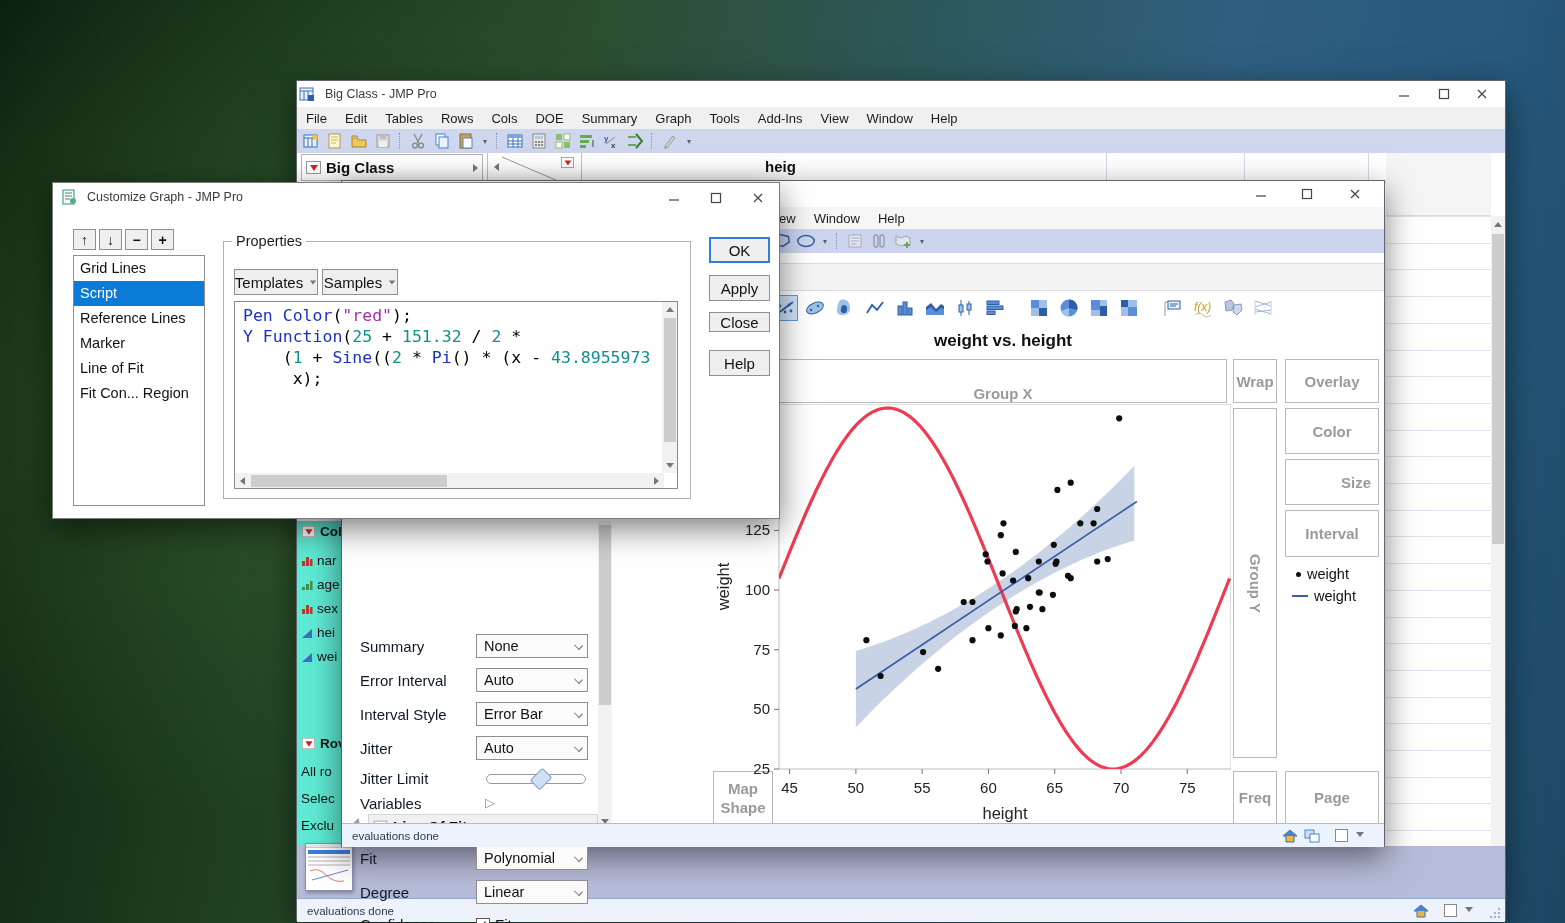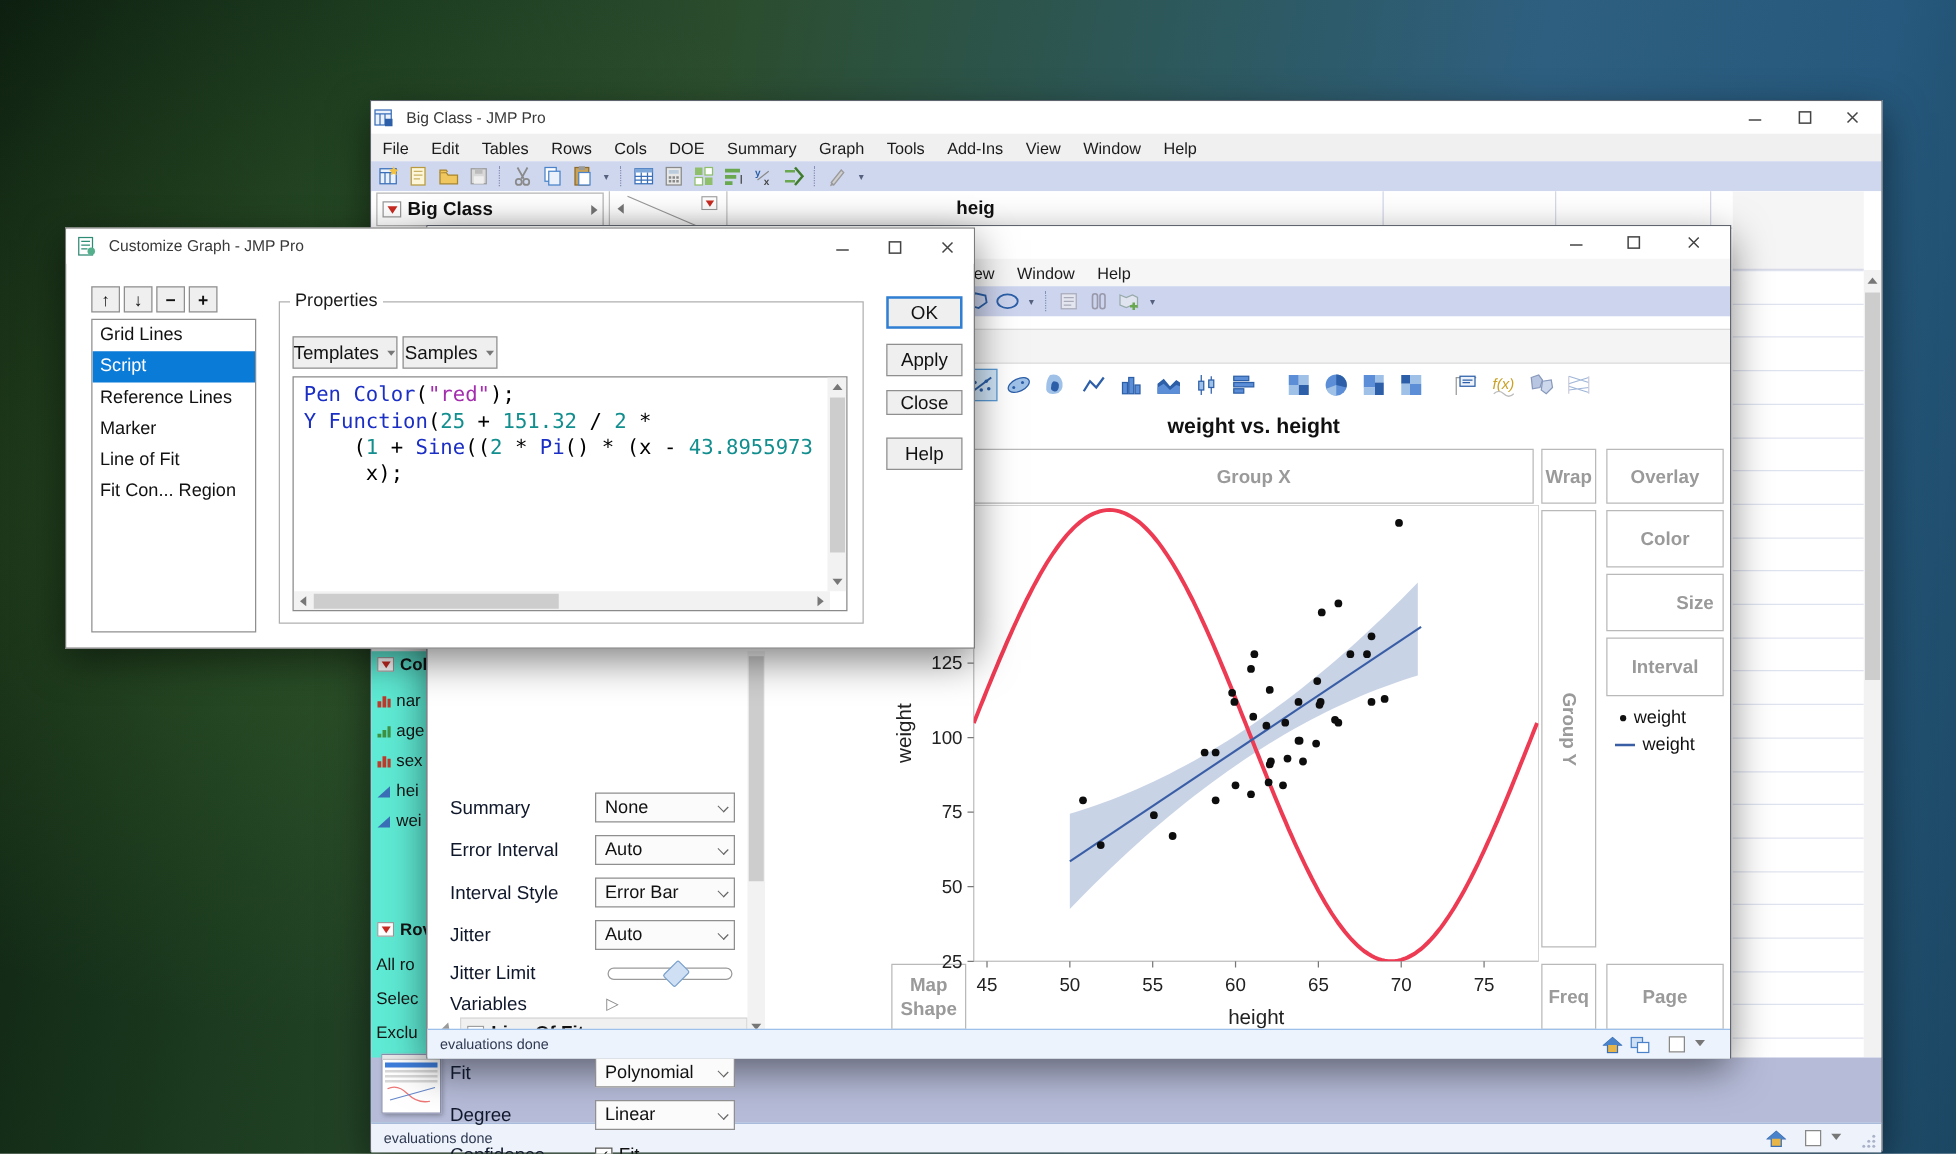--- a/index.html
+++ b/index.html
@@ -614,21 +614,21 @@
         <span>Fit</span>
       </div>
     </div>
   <div class="sb-track" style="left:256px; top:340px; width:14px; height:308px;">
     <div class="sb-thumb" style="left:1px; top:4px; width:12px; height:180px;"></div>
     <div style="position:absolute; left:3px; bottom:5px;" class="arrow-dn"></div>
   </div>
 
   <div style="position:absolute; left:437px; top:150px; width:448px; text-align:center; font-size:17px; font-weight:bold; color:#111;">weight vs. height</div>
 
-  <div class="zone" style="left:437px; top:178px; width:448px; height:44px;">
+  <div class="zone" style="left:437px; top:178px; width:448px; height:44px;align-items:flex-end;">
       <span>Group X</span>
     </div>
   <div class="zone" style="left:891px; top:178px; width:44px; height:44px;">
       <span>Wrap</span>
     </div>
   <div class="zone" style="left:943px; top:178px; width:94px; height:44px;">
       <span>Overlay</span>
     </div>
   <div class="zone" style="left:943px; top:227px; width:94px; height:46px;justify-content:center;">
       <span>Color</span>

